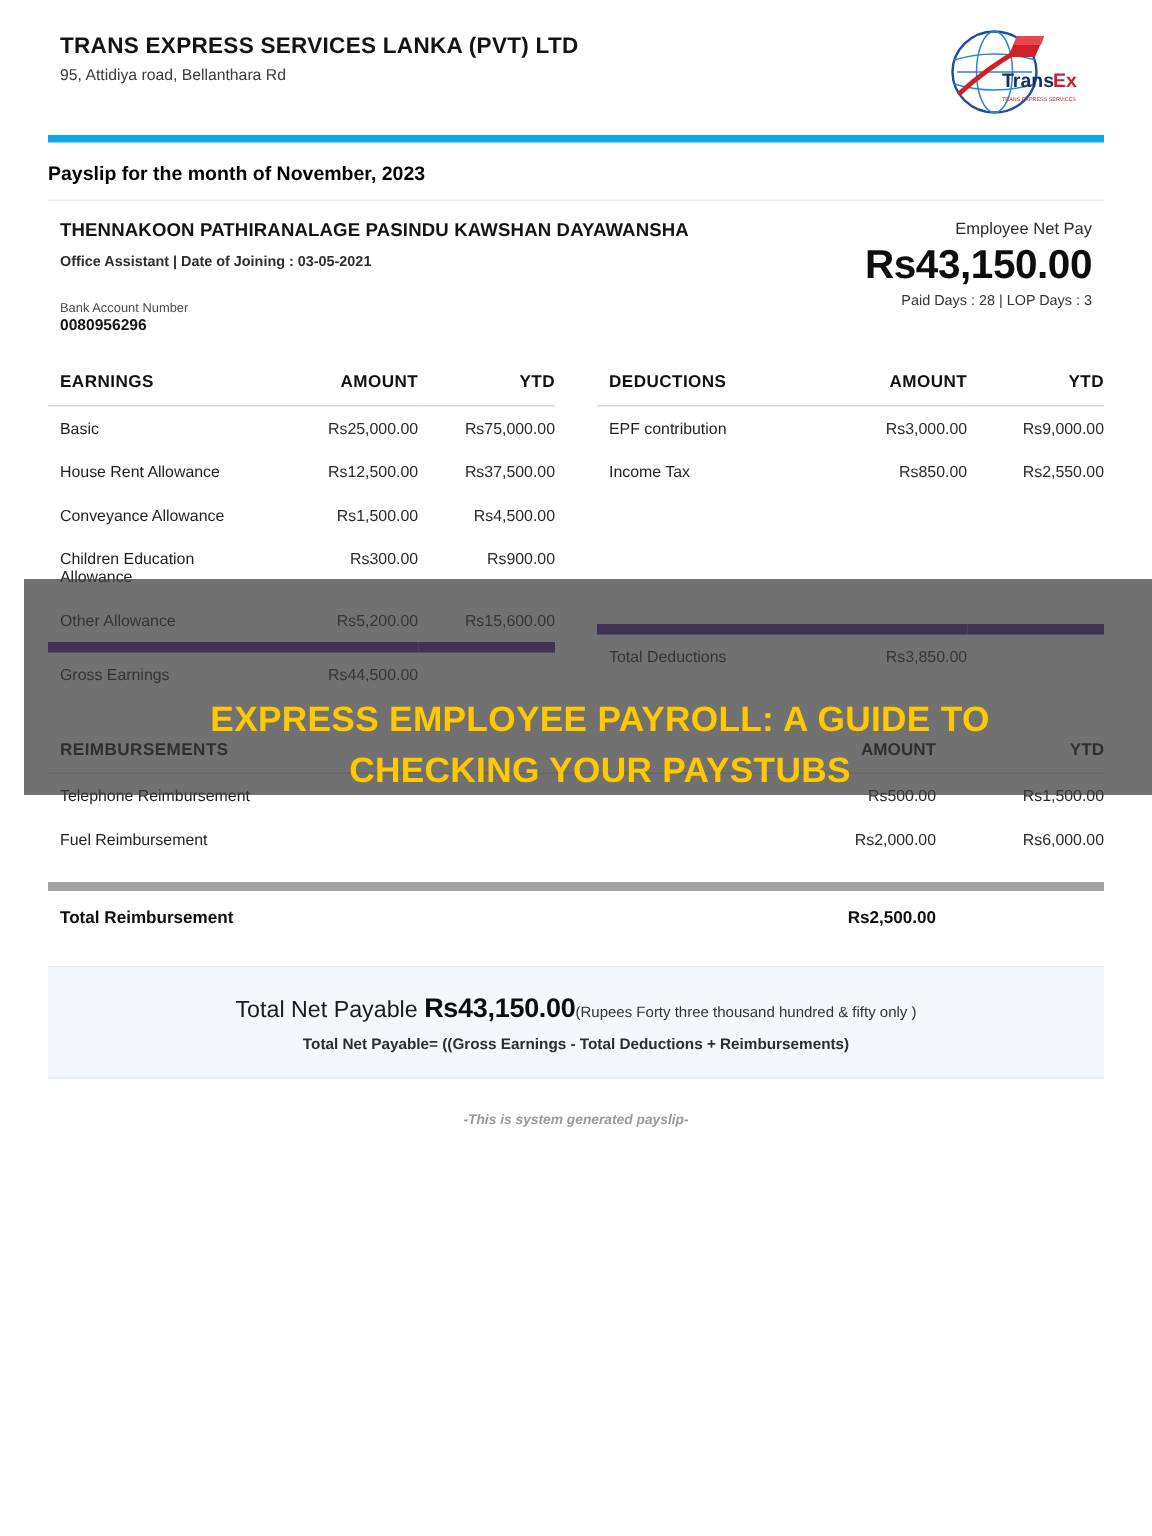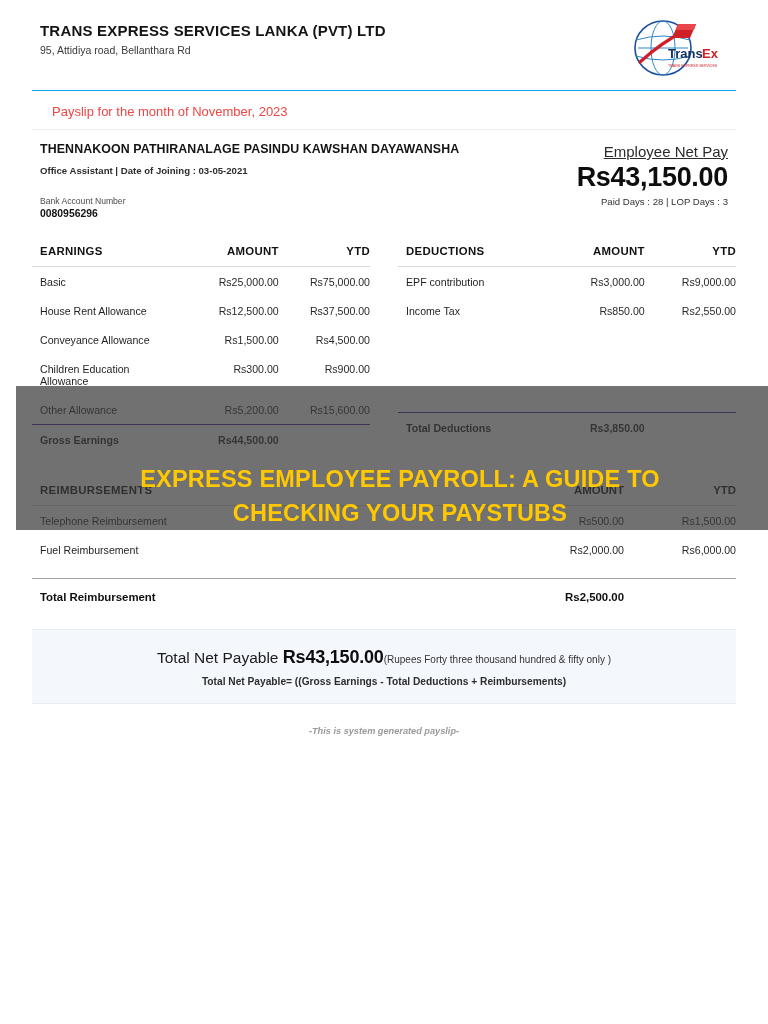--- a/index.html
+++ b/index.html
@@ -21,21 +21,21 @@
     left: 0; top: 0;
     width: 768px;
     padding: 18px 32px 0 32px;
   }
 
   
   .company-row {
     display: flex;
     align-items: flex-start;
     justify-content: space-between;
-    border-bottom: 1px solid #0ea5e9;
+    border-bottom: 5px solid #0ea5e9;
     padding-bottom: 10px;
   }
   .company-name {
     font-size: 15px;
     font-weight: bold;
     letter-spacing: .2px;
     color: #141414;
     margin: 4px 0 5px 8px;
   }
   .company-addr {
@@ -45,23 +45,23 @@
   }
   .logo-wrap {
     width: 112px; height: 62px;
     position: relative;
     margin-right: 8px;
   }
   .logo-svg { display: block; }
 
   .payslip-for {
     font-size: 13px;
-    font-weight: normal;
-    color: #ef4444;
-    margin: 13px 0 0 20px;
+    font-weight: bold;
+    color: #000000;
+    margin: 13px 0 0 0;
   }
   .divider-soft {
     border-bottom: 1px solid #ececec;
     margin-top: 10px;
   }
 
   
   .emp-row {
     display: flex;
     justify-content: space-between;
@@ -92,23 +92,22 @@
     font-weight: bold;
     color: #141414;
     margin-top: 2px;
   }
   .emp-right {
     text-align: right;
     margin-right: 8px;
     padding-top: 2px;
   }
   .net-label {
-    font-size: 15px;
+    font-size: 11px;
     color: #2b2b2b;
-    text-decoration: underline;
   }
   .net-amount {
     font-size: 27px;
     font-weight: bold;
     color: #0d0d0d;
     letter-spacing: -.3px;
     margin-top: 3px;
     line-height: 1.05;
   }
   .net-days {
@@ -146,23 +145,23 @@
     text-align: right;
     padding: 9px 0 8px 0;
     vertical-align: top;
   }
   table.tbl td.lbl { text-align: left; padding-left: 8px; color: #1f1f1f; }
   .amt-col { width: 31%; }
   .ytd-col { width: 27%; }
 
   .total-row td {
     font-size: 11.4px;
-    font-weight: bold;
+    font-weight: normal;
     color: #0f0f0f;
-    border-top: 1px solid #4c1d95;
+    border-top: 7px solid #4c1d95;
     padding-top: 11px;
   }
 
   
   .reimb-head {
     display: flex;
     align-items: center;
     margin-top: 30px;
     border-bottom: 1px solid #d8d8d8;
     padding-bottom: 9px;
@@ -194,21 +193,21 @@
     font-size: 10.6px;
     color: #1f1f1f;
     padding-left: 8px;
   }
   .reimb-row .a { width: 130px; text-align: right; font-size: 10.6px; color: #2a2a2a; }
   .reimb-row .y { width: 112px; text-align: right; font-size: 10.6px; color: #2a2a2a; }
 
   .reimb-total {
     display: flex;
     align-items: center;
-    border-top: 1px solid #a3a3a3;
+    border-top: 6px solid #a3a3a3;
     margin-top: 14px;
     padding-top: 12px;
   }
   .reimb-total .t {
     flex: 1;
     font-size: 11.4px;
     font-weight: bold;
     color: #0f0f0f;
     padding-left: 8px;
   }

